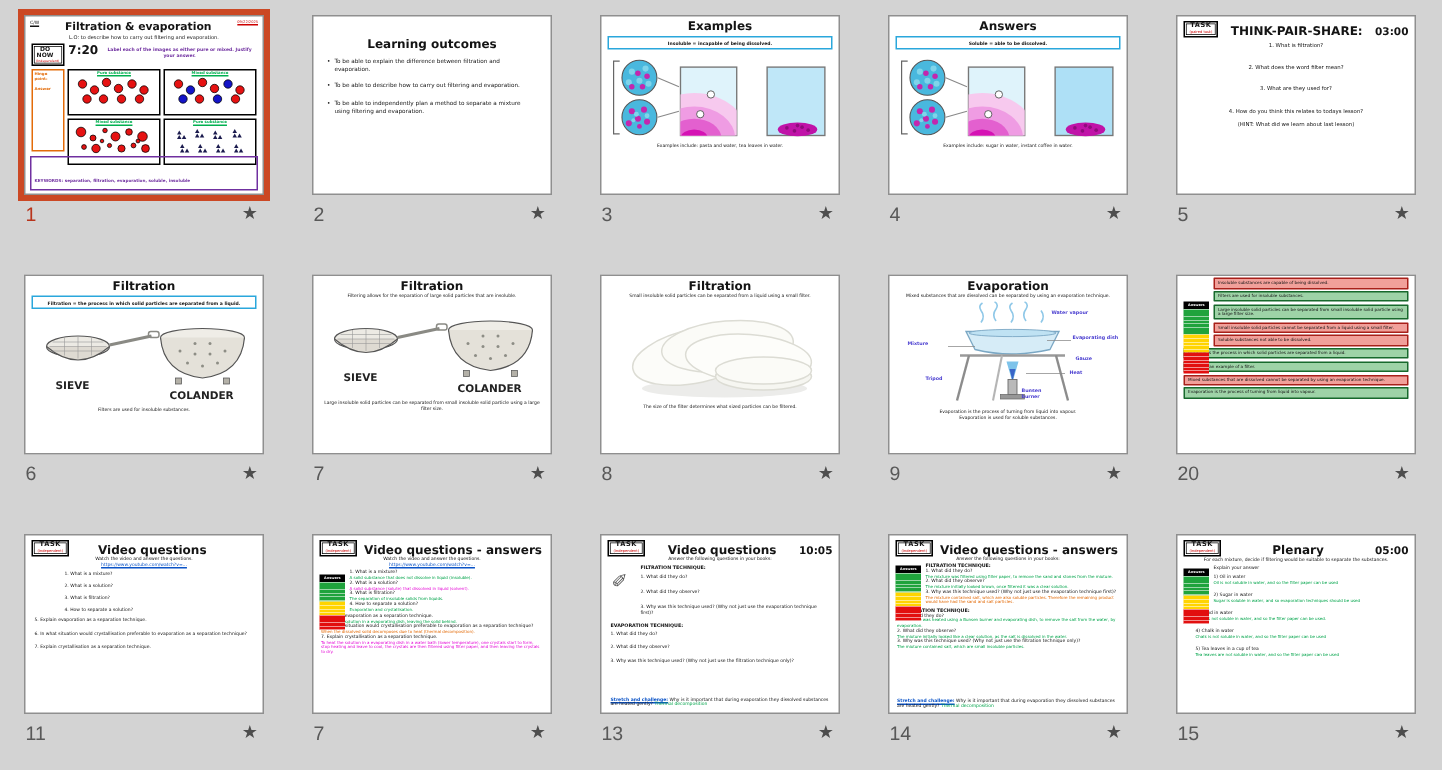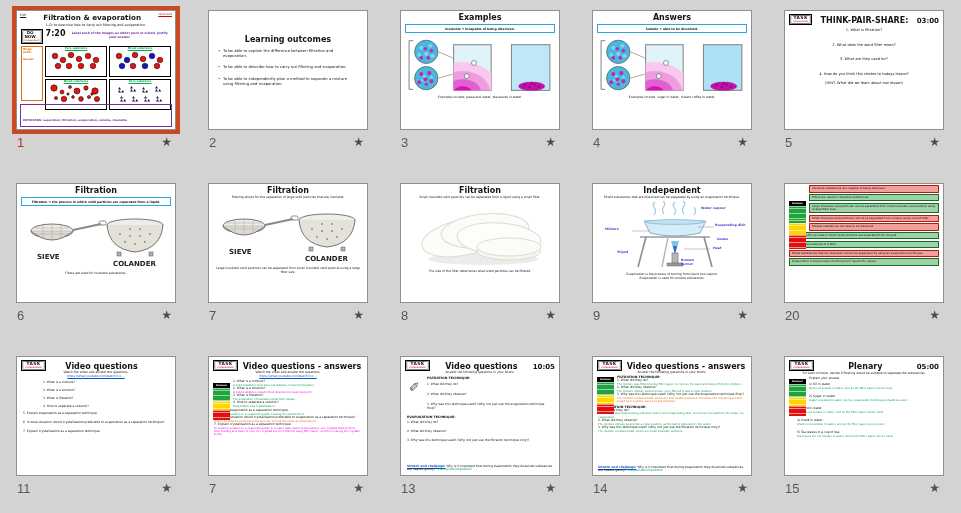--- a/index.html
+++ b/index.html
@@ -152,21 +152,21 @@
       </div>
     </div>
     <div class="foot">
       <span class="num sel">1</span>
       <span class="star">★</span>
     </div>
   </div>
 
   <div class="cell">
     <div class="thumb">
-      <div class="ttl" style="padding-top:24px">Learning outcomes</div>
+      <div class="ttl" style="padding-top:14px">Learning outcomes</div>
       <ul class="bullets">
         <li>To be able to explain the difference between filtration and evaporation.</li>
         <li>To be able to describe how to carry out filtering and evaporation.</li>
         <li>To be able to independently plan a method to separate a mixture using filtering and evaporation.</li>
       </ul>
     </div>
     <div class="foot">
       <span class="num">2</span>
       <span class="star">★</span>
     </div>
@@ -429,21 +429,21 @@
       <div class="cap" style="padding-top:3px">The size of the filter determines what sized particles can be filtered.</div>
     </div>
     <div class="foot">
       <span class="num">8</span>
       <span class="star">★</span>
     </div>
   </div>
 
   <div class="cell">
     <div class="thumb">
-      <div class="ttl">Independent</div>
+      <div class="ttl">Evaporation</div>
       <div class="sub">Mixed substances that are dissolved can be separated by using an evaporation technique.</div>
       <div style="position:relative;height:72px">
         <svg width="150" height="70" viewBox="0 0 150 70" style="position:absolute;left:5px;top:0">
           <g stroke="#8fc8e8" stroke-width="1.1" fill="none">
             <path d="M56 14 q3 -4 0 -8 q-2 -3 1 -5"></path>
             <path d="M66 13 q-3 -4 0 -8 q2 -3 -1 -5"></path>
             <path d="M76 14 q3 -4 0 -8 q-2 -3 1 -5"></path>
             <path d="M86 13 q-3 -4 0 -8 q2 -3 -1 -5"></path>
             <path d="M96 14 q3 -4 0 -8"></path>
           </g>

